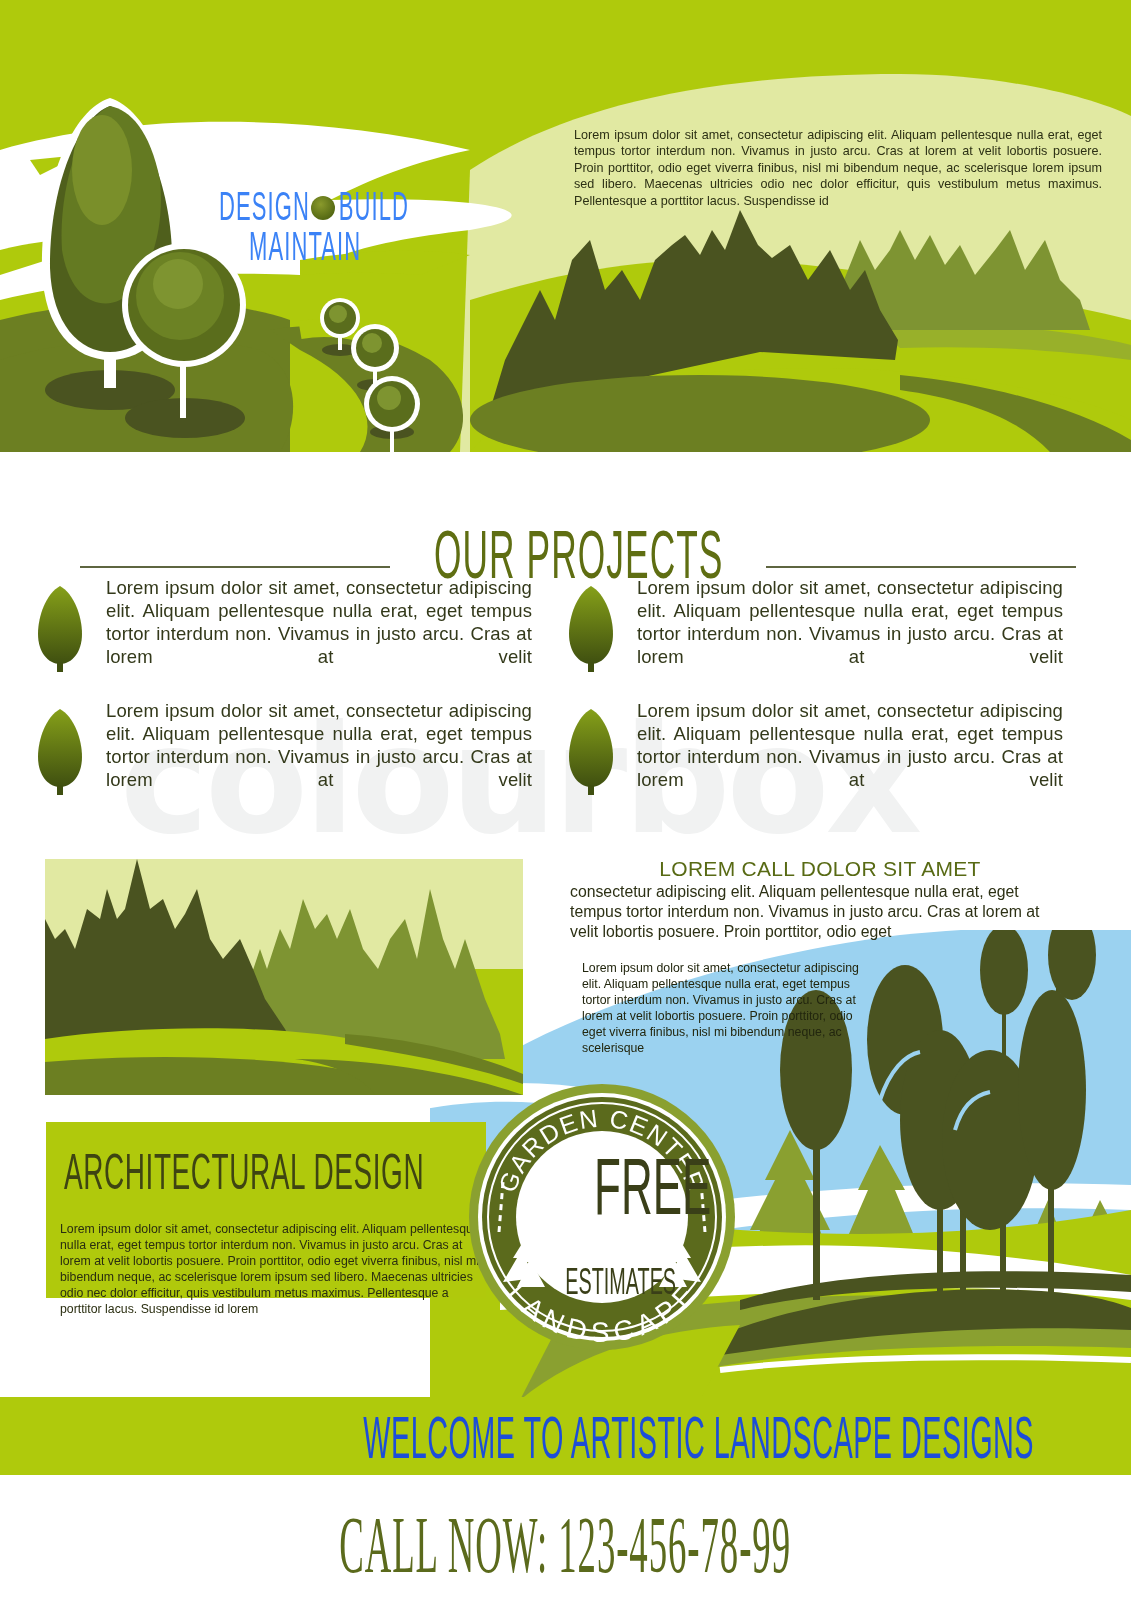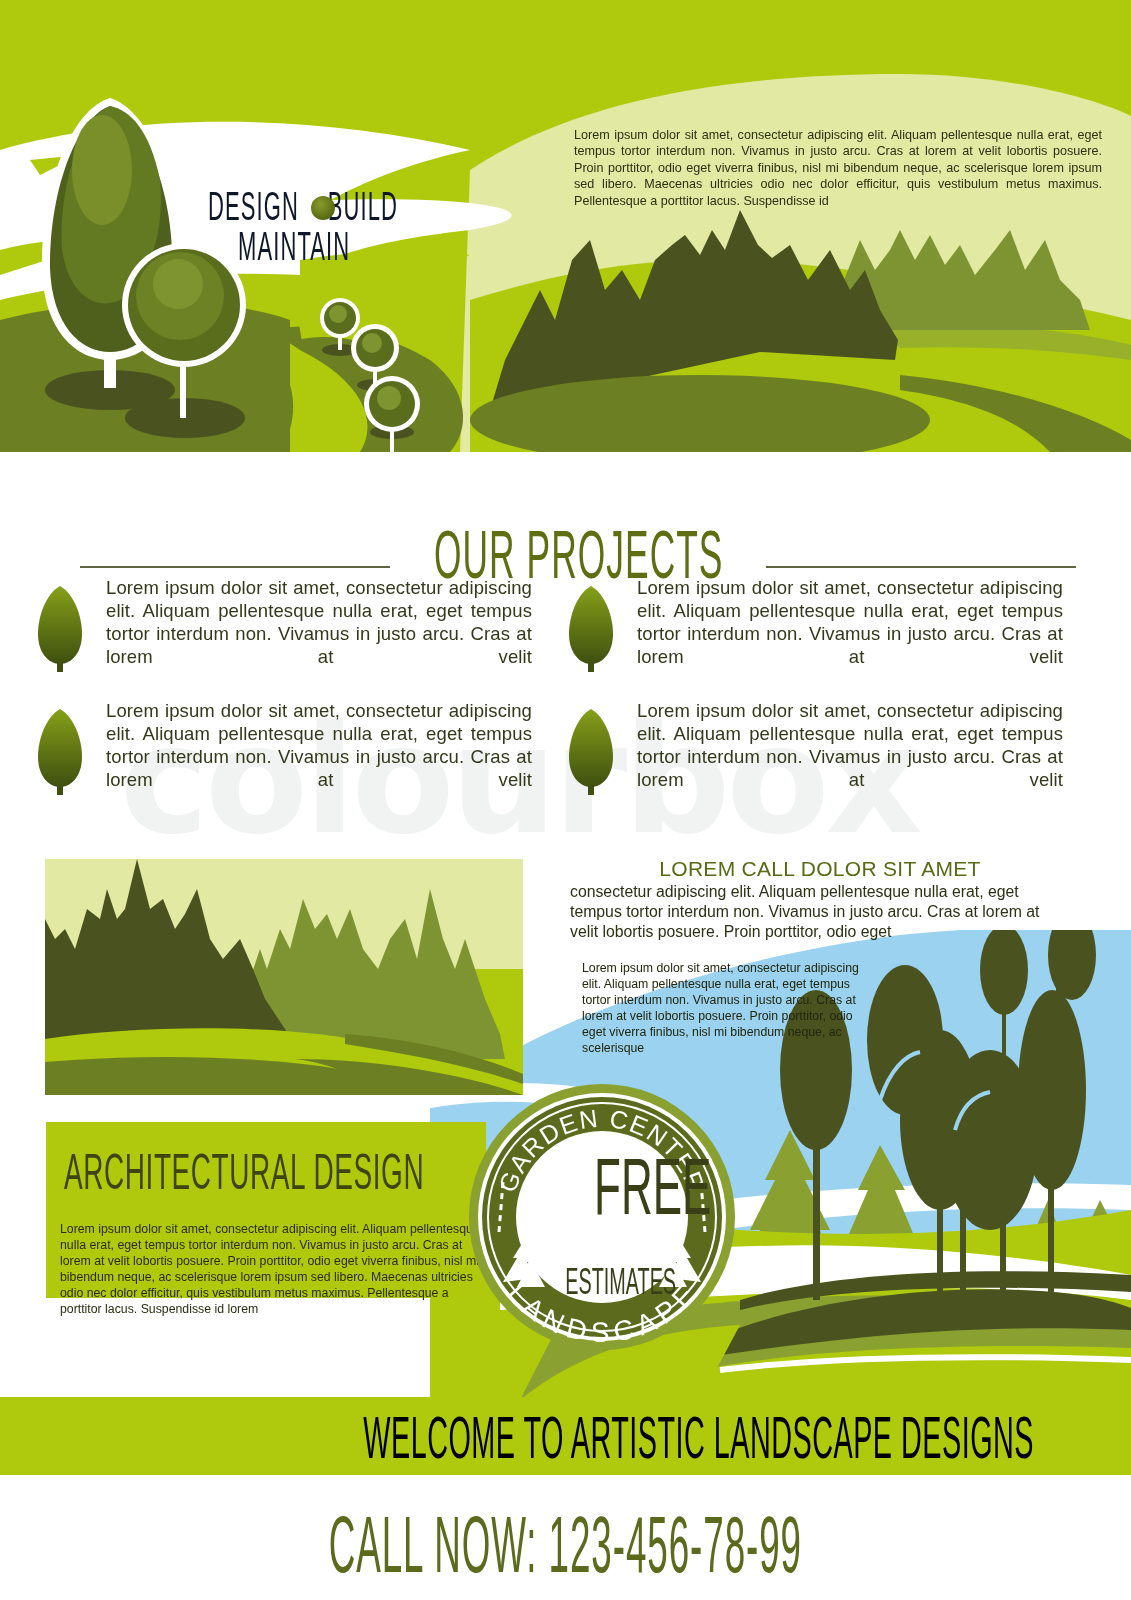--- a/index.html
+++ b/index.html
@@ -5,22 +5,22 @@
   * { box-sizing: border-box; margin: 0; padding: 0; }
   html, body { width: 1131px; height: 1600px; background: #ffffff; overflow: hidden; }
   body { position: relative; font-family: "Liberation Sans", "DejaVu Sans", sans-serif; color: #2f3316; }
 
   .abs { position: absolute; }
   svg.layer { position: absolute; left: 0; top: 0; }
 
   
   #hero { left: 0; top: 0; width: 1131px; height: 452px; overflow: hidden; }
   #hero-tagline {
-    left: 208px; top: 186px; width: 220px;
-    color: #0f172a; text-align: center;
+    left: 219px; top: 186px; width: 220px;
+    color: #3b82f6; text-align: center;
   }
   #hero-tagline .line1, #hero-tagline .line2 {
     font-family: "Liberation Sans", "DejaVu Sans", sans-serif;
     font-size: 40px; line-height: 40px; letter-spacing: 2px;
     transform: scaleX(0.55); transform-origin: left top; white-space: nowrap; display:block;
   }
   #hero-tagline .line2 { margin-left: 30px; margin-top: 0px; }
   #hero-dot {
     left: 311px; top: 196px; width: 24px; height: 24px; border-radius: 50%;
     background: radial-gradient(circle at 40% 35%, #8a9a2c, #566a14 70%);
@@ -103,27 +103,27 @@
   }
   #badge-est {
     left: 520px; top: 1228px; width: 164px; text-align: center;
     font-size: 36px; line-height: 36px; color: #3a3f18; margin-top: 36px;
   }
 
   
   #welcome-band { left: 0; top: 1397px; width: 1131px; height: 78px; background: #afca0c; }
   #welcome-text {
     position: absolute; left: 0; width: 942px; top: 11px; text-align: center;
-    font-size: 60px; line-height: 60px; color: #000000;
+    font-size: 60px; line-height: 60px; color: #1d4ed8;
   }
   #welcome-text span { display: inline-block; transform: scaleX(0.48); transform-origin: center top; white-space: nowrap; letter-spacing: 1px; }
 
   #call-now {
     left: 0; top: 1505px; width: 1131px; text-align: center;
-    font-size: 80px; line-height: 80px; color: #5b6a1c;
+    font-size: 80px; line-height: 80px; color: #5b6a1c; font-family: Liberation Serif, serif;
   }
   #call-now span { display: inline-block; transform: scaleX(0.46); transform-origin: center top; white-space: nowrap; letter-spacing: 2px; }
 </style>
 </head>
 <body>
 
 <div id="hero" class="abs">
   <svg class="layer" width="1131" height="452" viewBox="0 0 1131 452">
     <rect width="1131" height="452" fill="#afca0c"></rect>
 

